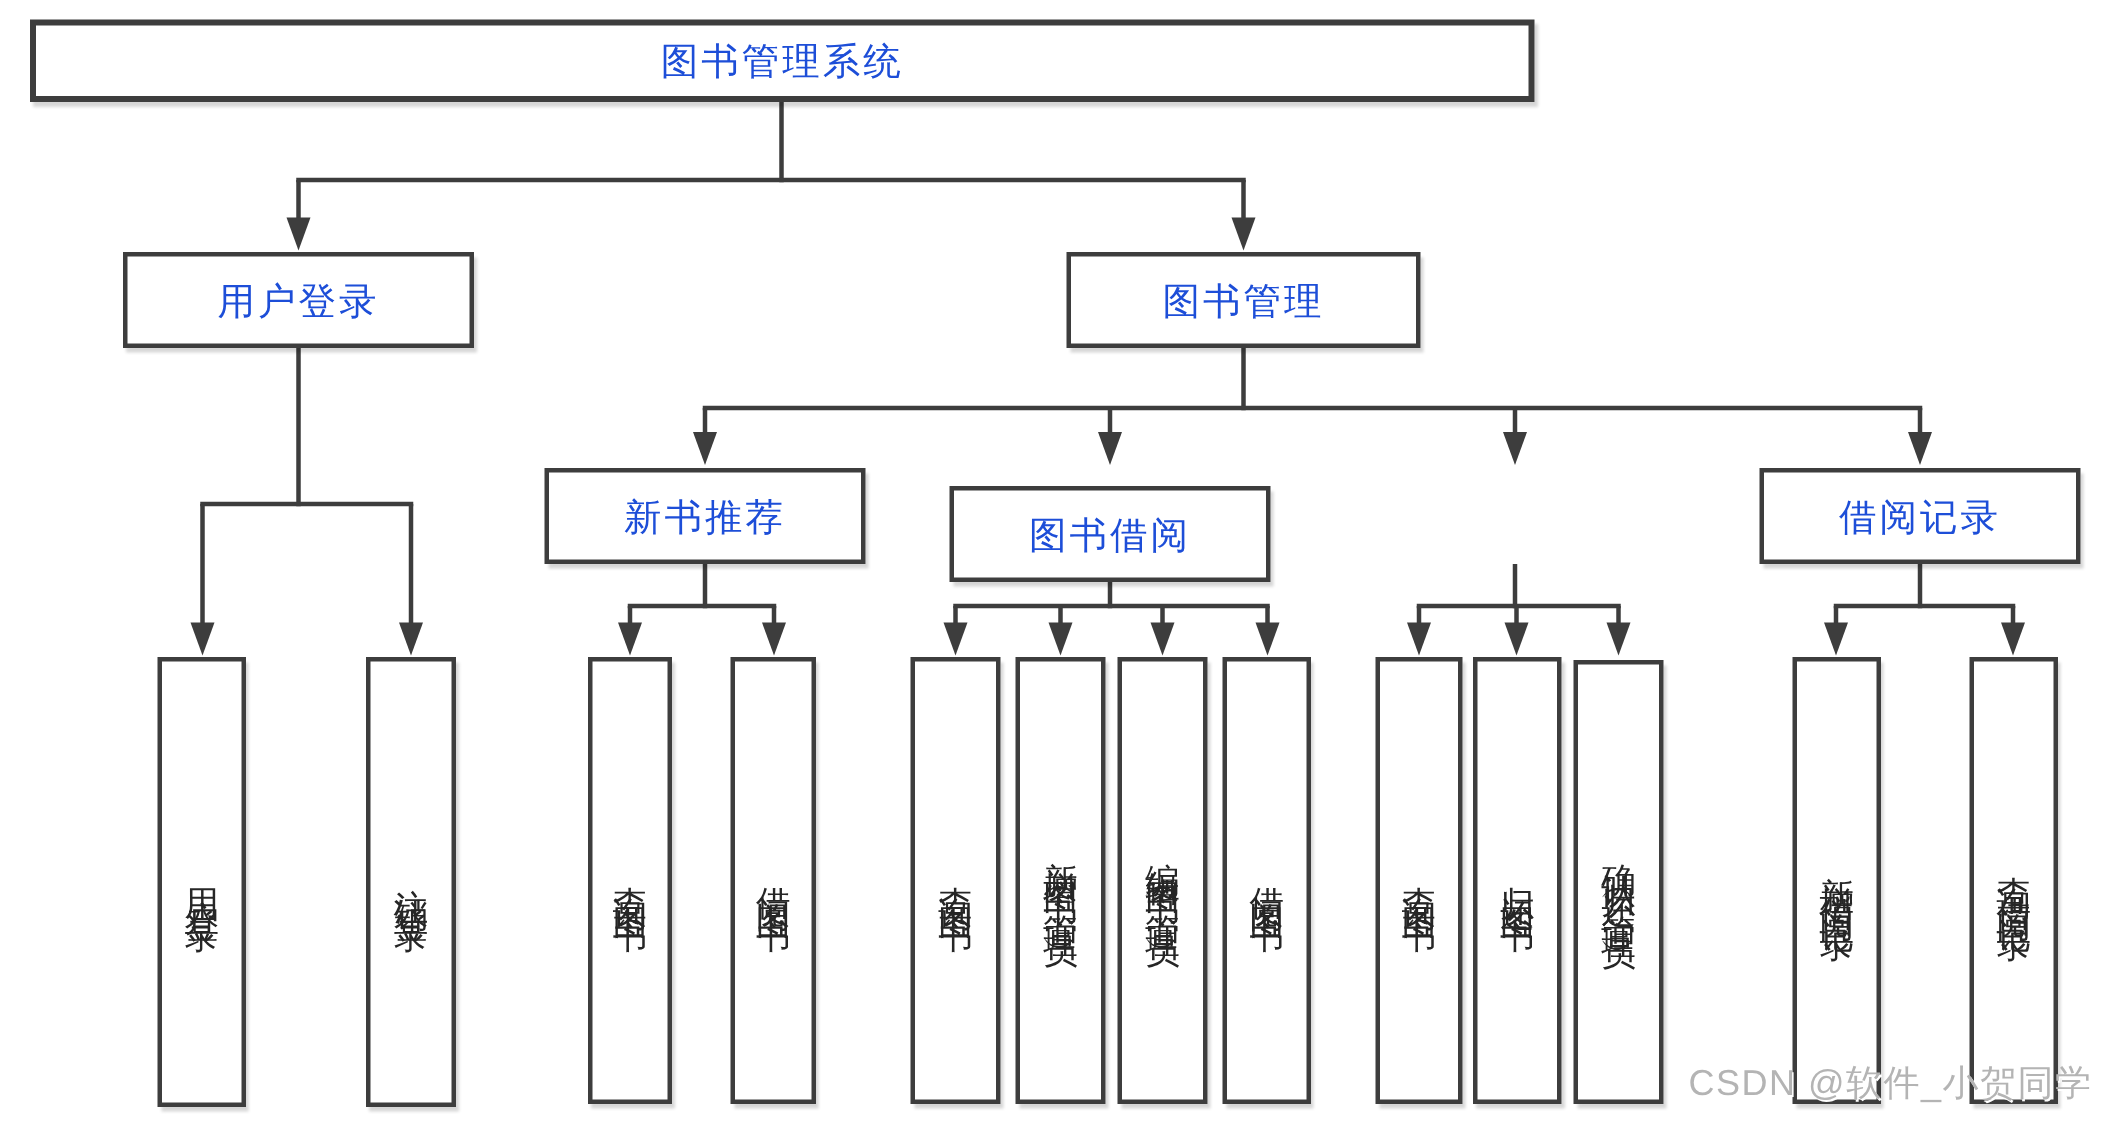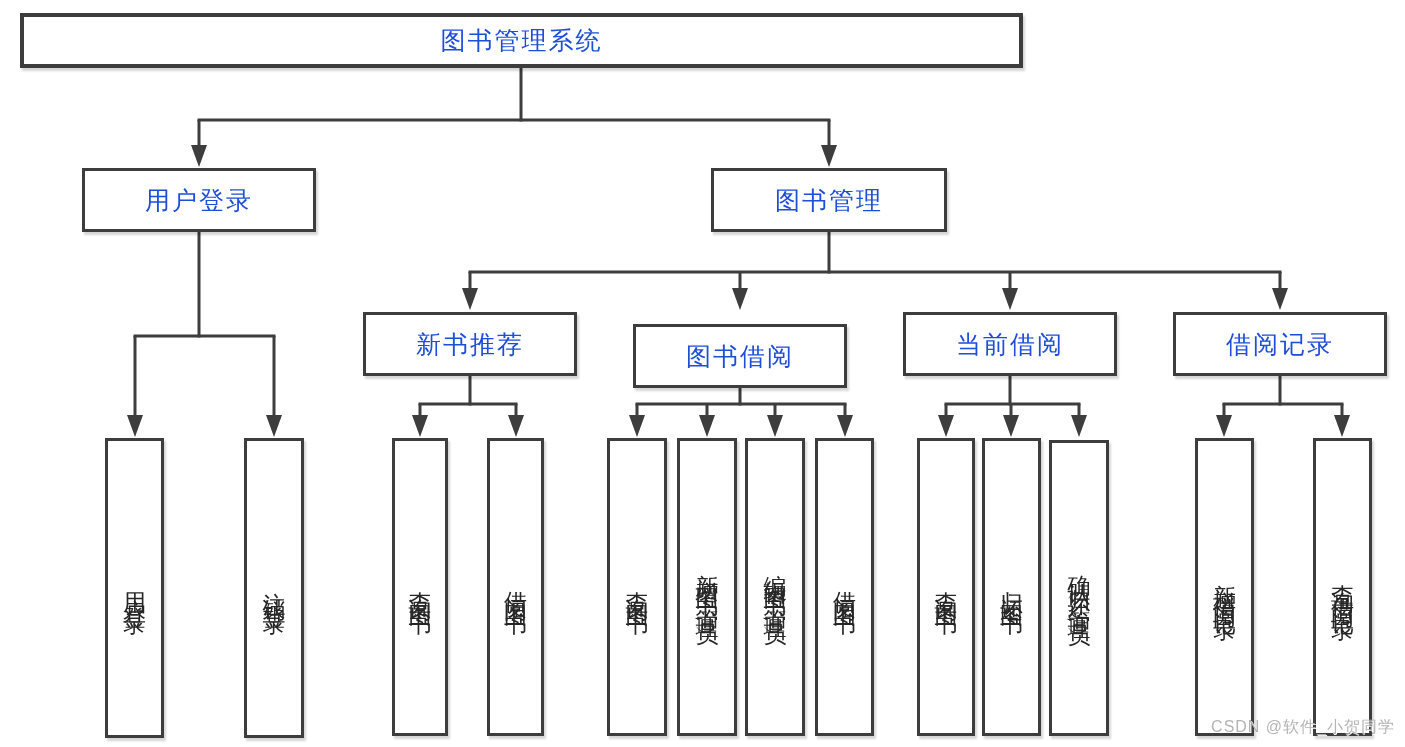--- a/index.html
+++ b/index.html
@@ -39,21 +39,21 @@
     font-size: 23px;
     color: #262626;
     letter-spacing: 7px;
     line-height: 1;
     white-space: nowrap;
   }
   .watermark {
     position: absolute;
     right: 10px;
     bottom: 9px;
-    font-size: 16px;
+    font-size: 24px;
     letter-spacing: 1px;
     color: #b4b4b4;
     text-shadow: 1px 1px 0 #ffffff;
     white-space: nowrap;
   }
 </style>
 </head>
 <body>
 
 <div class="stage">
@@ -141,23 +141,20 @@
   <div class="node h" style="left:711px; top:168px; width:236px; height:64px;">
     <span class="lbl">图书管理</span>
   </div>
 
   <div class="node h" style="left:363px; top:312px; width:214px; height:64px;">
     <span class="lbl">新书推荐</span>
   </div>
   <div class="node h" style="left:633px; top:324px; width:214px; height:64px;">
     <span class="lbl">图书借阅</span>
   </div>
-  <div class="node h" style="left:903px; top:312px; width:214px; height:64px;">
-    <span class="lbl">当前借阅</span>
-  </div>
   <div class="node h" style="left:1173px; top:312px; width:214px; height:64px;">
     <span class="lbl">借阅记录</span>
   </div>
 
   <div class="node v" style="left:105px; top:438px; width:59px; height:300px;">
     <span class="lbl">用户登录</span>
   </div>
   <div class="node v" style="left:244px; top:438px; width:60px; height:300px;">
     <span class="lbl">注销登录</span>
   </div>

